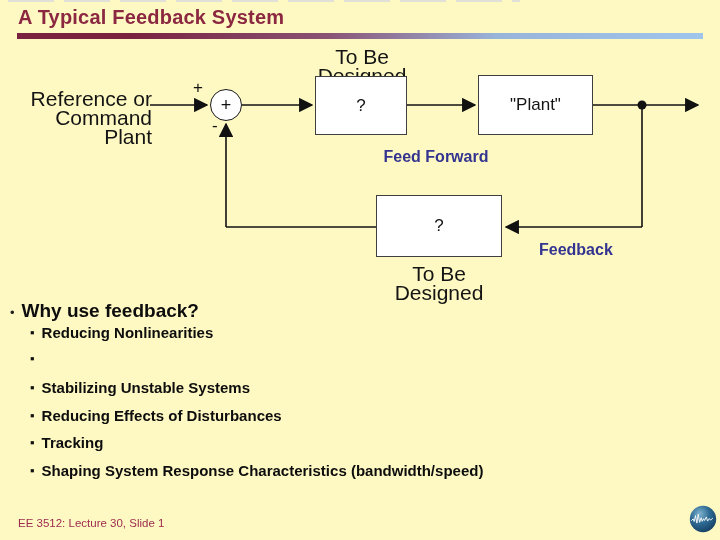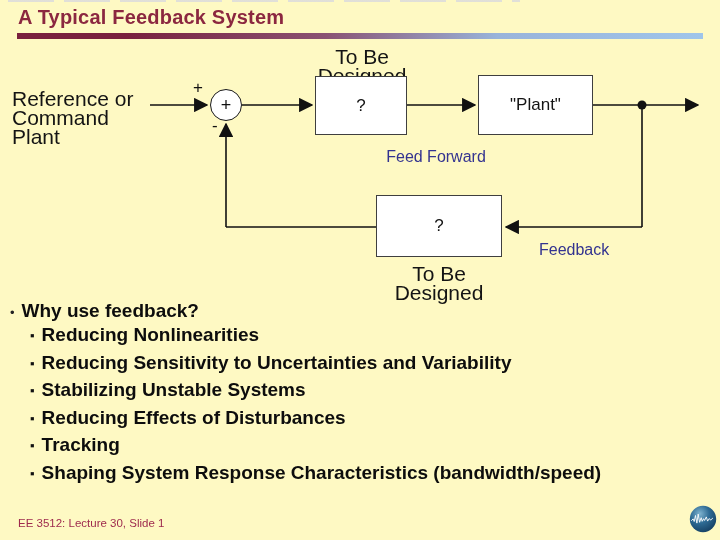--- a/index.html
+++ b/index.html
@@ -18,52 +18,52 @@
     position:absolute; left:18px; top:6px;
     font-size:20px; font-weight:bold; color:#8B2740; letter-spacing:.2px;
   }
   .title-rule {
     position:absolute; left:17px; top:33px; width:686px; height:6px;
     background:linear-gradient(to right,#79213E 0%,#79213E 16%,#8A5273 45%,#99B4DA 70%,#9FC5EA 100%);
   }
   
   .diagram-svg { position:absolute; left:0; top:0; width:720px; height:540px; pointer-events:none; }
   .dtext { position:absolute; color:#141414; font-size:21px; line-height:19px; }
-  .input-label { left:12px; top:89px; width:140px; text-align:left; }
+  .input-label { left:12px; top:89px; width:140px; text-align:right; }
   .tbd-top   { left:295px; top:47px; width:134px; text-align:center; }
   .tbd-bottom{ left:370px; top:264px; width:138px; text-align:center; }
   .sign { position:absolute; color:#111; font-size:17px; font-weight:normal; }
   .plus-sign  { left:193px; top:78px; }
   .minus-sign { left:212px; top:116px; }
   .sum-circle {
     position:absolute; left:210px; top:89px; width:32px; height:32px;
     border:1.6px solid #1a1a1a; border-radius:50%; box-sizing:border-box;
     display:flex; align-items:center; justify-content:center;
     font-size:18px; color:#111; background:#fff;
   }
   .block {
     position:absolute; border:1.4px solid #3f3f3f; box-sizing:border-box; background:#fff;
     display:flex; align-items:center; justify-content:center;
     font-size:17px; color:#141414;
   }
   .block-forward { left:315px; top:76px;  width:92px;  height:59px; }
   .block-plant   { left:478px; top:75px;  width:115px; height:60px; }
   .block-feedback{ left:376px; top:195px; width:126px; height:62px; }
-  .navy-label { position:absolute; font-size:16px; font-weight:normal; color:#333390; }
+  .navy-label { position:absolute; font-size:16px; font-weight:bold; color:#333390; }
   .ff-label { left:375px; top:148px; width:122px; text-align:center; }
   .fb-label { left:539px; top:241px; }
   
   .bullets { position:absolute; left:8px; top:300px; width:640px; color:#0d0d0d; }
   .main-line { display:flex; align-items:baseline; height:20px; }
   .dot { font-size:13px; margin:0 7px 0 2px; color:#222; }
   .main-text { font-size:19px; font-weight:bold; }
   .sub-items { margin-top:4px; margin-left:22px; }
   .sub-line { display:flex; align-items:baseline; height:27.5px; }
   .sq { font-size:13px; margin-right:7px; color:#111; position:relative; top:-1px; }
-  .sub-text { font-size:19px; font-weight:bold; }
+  .sub-text { font-size:15px; font-weight:bold; }
   
   .footer {
     position:absolute; left:18px; top:517px;
     font-size:11.5px; font-weight:normal; color:#9E2A4D;
   }
   .logo { position:absolute; left:688px; top:504px; width:30px; height:30px; }
 </style>
 </head>
 <body>
 
@@ -120,21 +120,20 @@
       <span class="dot">•</span>
       <span class="main-text">Why use feedback?</span>
     </div>
     <div class="sub-items">
       <div class="sub-line">
         <span class="sq">▪</span>
         <span class="sub-text">Reducing Nonlinearities</span>
       </div>
       <div class="sub-line">
         <span class="sq">▪</span>
-        <span class="sub-text">Reducing Sensitivity to Uncertainties and Variability</span>
       </div>
       <div class="sub-line">
         <span class="sq">▪</span>
         <span class="sub-text">Stabilizing Unstable Systems</span>
       </div>
       <div class="sub-line">
         <span class="sq">▪</span>
         <span class="sub-text">Reducing Effects of Disturbances</span>
       </div>
       <div class="sub-line">

